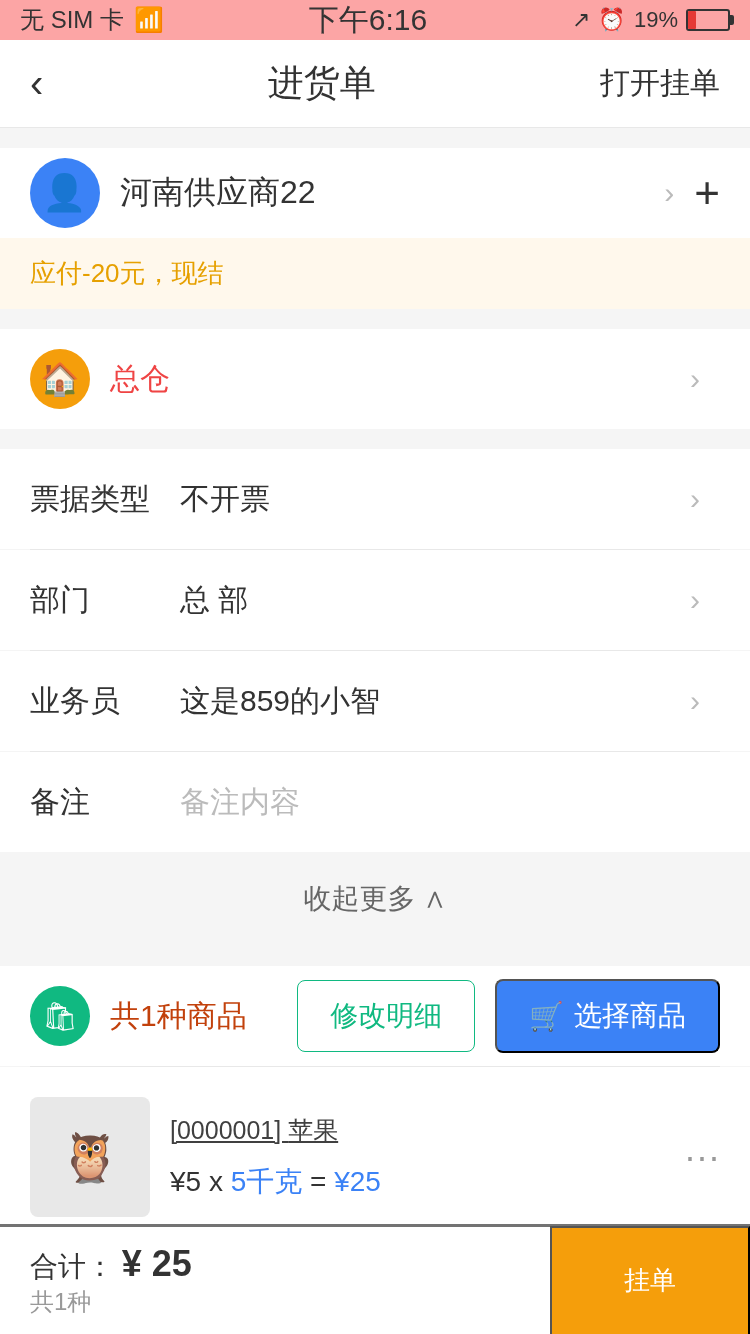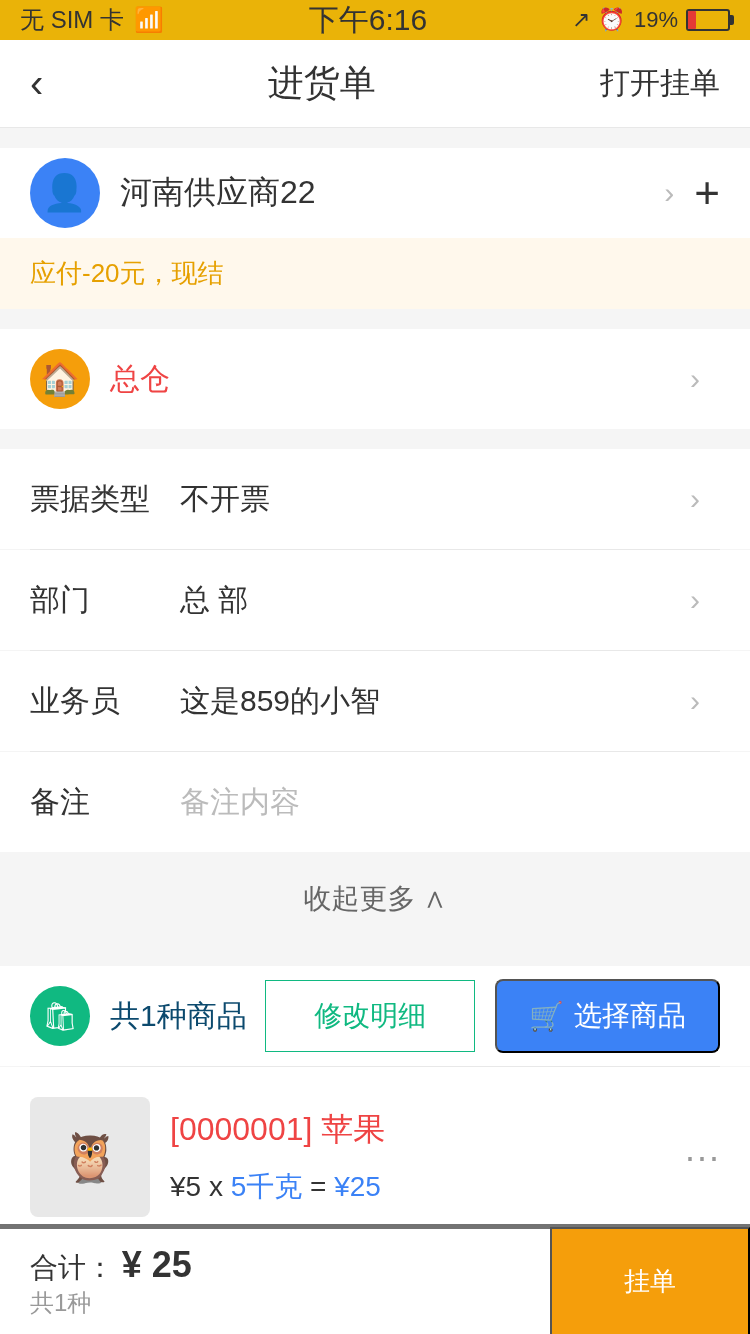--- a/index.html
+++ b/index.html
@@ -8,21 +8,21 @@
       font-family: -apple-system, "PingFang SC", "Helvetica Neue", Arial, sans-serif;
       background: #f5f5f5;
       width: 750px;
       min-height: 1334px;
       font-size: 28px;
       color: #333;
     }
 
     
     .status-bar {
-      background: #eab308;
+      background: #fca5a5;
       height: 40px;
       display: flex;
       align-items: center;
       justify-content: space-between;
       padding: 0 20px;
       font-size: 24px;
       color: #333;
     }
     .status-bar-left { display: flex; align-items: center; gap: 10px; }
     .status-bar-center { font-size: 30px; font-weight: 500; }
@@ -124,24 +124,24 @@
       display: flex;
       align-items: center;
       padding: 0 30px;
       height: 100px;
     }
     .products-icon {
       width: 60px; height: 60px; border-radius: 50%; background: #10b981;
       display: flex; align-items: center; justify-content: center;
       color: #fff; font-size: 28px; margin-right: 20px; flex-shrink: 0;
     }
-    .products-count { flex: 1; font-size: 30px; color: #0c4a6e; }
+    .products-count { flex: 1; font-size: 30px; color: #c2410c; }
     .btn-modify {
       border: 1px solid #10b981; color: #10b981; background: #fff;
-      padding: 16px 48px; border-radius: 0; font-size: 28px;
+      padding: 16px 32px; border-radius: 8px; font-size: 28px;
       margin-right: 20px;
     }
     .btn-select {
       background: #3b82f6; color: #fff;
       padding: 16px 32px; border-radius: 8px; font-size: 28px;
       display: flex; align-items: center; gap: 10px;
     }
 
     
     .product-item {
@@ -151,34 +151,34 @@
       padding: 30px;
       gap: 20px;
     }
     .product-thumb {
       width: 120px; height: 120px; background: #e8e8e8;
       border-radius: 8px; flex-shrink: 0;
       display: flex; align-items: center; justify-content: center;
       color: #999; font-size: 20px;
     }
     .product-info { flex: 1; }
-    .product-name { font-size: 32px; color: #ef4444; margin-bottom: 16px; }
+    .product-name { font-size: 25px; color: #404040; margin-bottom: 16px; text-decoration: underline; }
     .product-price { font-size: 28px; }
     .price-normal { color: #333; margin-top: 28px; }
     .price-highlight { color: #3b82f6; }
     .price-total { color: #3b82f6; }
     .product-more { font-size: 36px; color: #999; }
     .bottom-bar {
       position: fixed;
       bottom: 0; left: 0; width: 750px;
       height: 110px;
       background: #fff;
       display: flex;
       align-items: center;
-      border-top: 5px solid #737373;
+      border-top: 3px solid #737373;
     }
     .total-area { flex: 1; padding: 0 30px; }
     .total-label { font-size: 28px; color: #333; }
     .total-amount { font-size: 36px; font-weight: bold; color: #333; }
     .total-sub { font-size: 24px; color: #999; }
     .btn-pending {
       width: 200px; height: 110px; background: #f59e0b;
       color: #fff; font-size: 26px;
       display: flex; align-items: center; justify-content: center;
       flex-shrink: 0;

